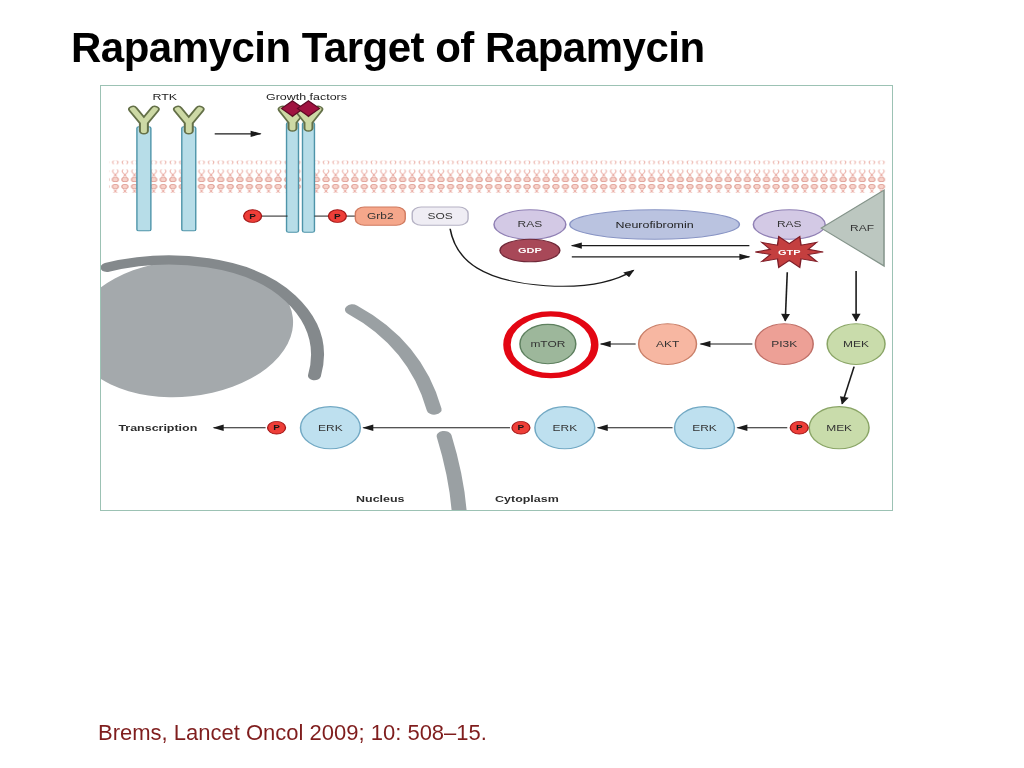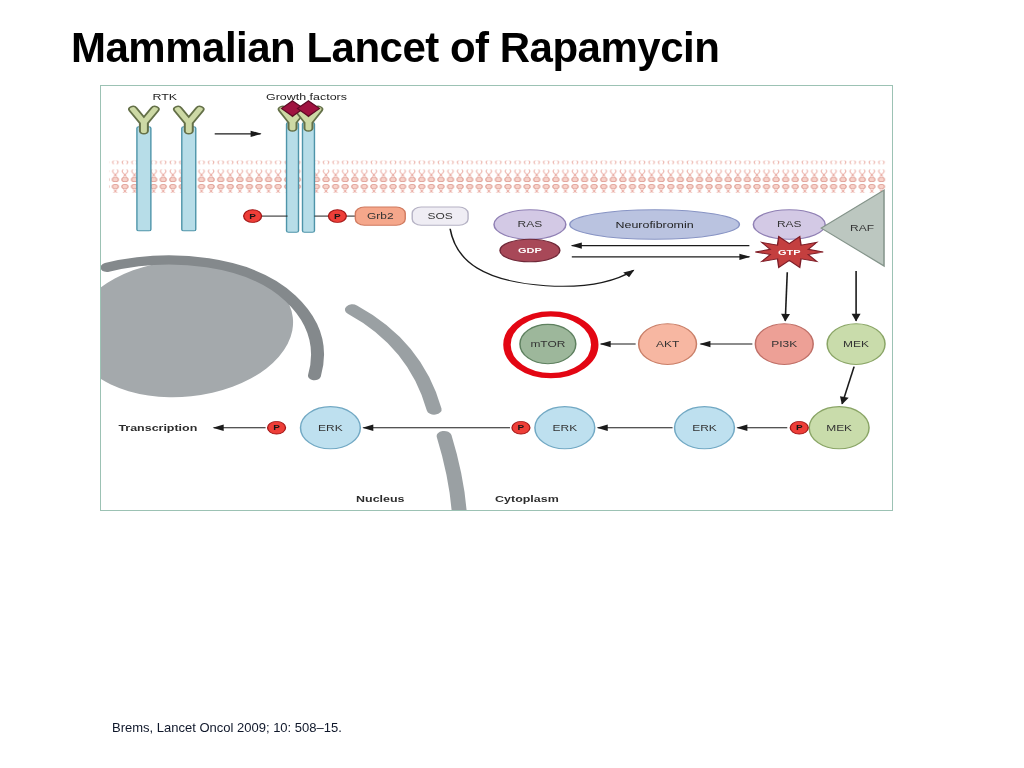--- a/index.html
+++ b/index.html
@@ -11,34 +11,34 @@
     position:absolute; left:71px; top:24px;
     font-size:42px; font-weight:bold; color:#000; letter-spacing:-0.5px;
     white-space:nowrap;
   }
   .panel {
     position:absolute; left:100px; top:85px; width:793px; height:426px;
     box-sizing:border-box; border:1.5px solid #9cc2b4; background:#fff;
   }
   .panel svg { display:block; width:100%; height:100%; }
   .citation {
-    position:absolute; left:112px; top:720px; font-size:13px; color:#0f172a;
+    position:absolute; left:98px; top:720px; font-size:22px; color:#7f1d1d;
   }
   text { font-family:"Liberation Sans", sans-serif; fill:#222; }
   .flow { stroke:#1b1b1b; stroke-width:1.6; fill:none; }
   .nodetxt { font-size:12px; fill:#333; }
   .whitetxt { font-size:11px; font-weight:bold; fill:#ffffff; }
   .ptxt { font-size:10px; font-weight:bold; fill:#161616; }
   .comptxt { font-size:12.5px; font-weight:bold; fill:#2d2d2d; }
   .toptxt { font-size:12.5px; fill:#222; }
 </style>
 </head>
 <body>
 
-<div class="title">Mammalian Lancet of Rapamycin</div>
+<div class="title">Rapamycin Target of Rapamycin</div>
 
 <div class="panel">
 <svg viewBox="0 0 793 603" preserveAspectRatio="none">
   <defs>
     <marker id="arw" viewBox="0 0 12 10" markerWidth="12" markerHeight="10" refX="10.5" refY="5" orient="auto" markerUnits="userSpaceOnUse">
       <path d="M0.5 0.5 L11.5 5 L0.5 9.5 Z" fill="#1b1b1b"></path>
     </marker>
     <pattern id="mem" width="9.6" height="46" patternUnits="userSpaceOnUse">
       <circle cx="4.8" cy="5" r="3.1" fill="#f8d3cb" stroke="#dd9a90" stroke-width="1"></circle>
       <circle cx="4.8" cy="41" r="3.1" fill="#f8d3cb" stroke="#dd9a90" stroke-width="1"></circle>

